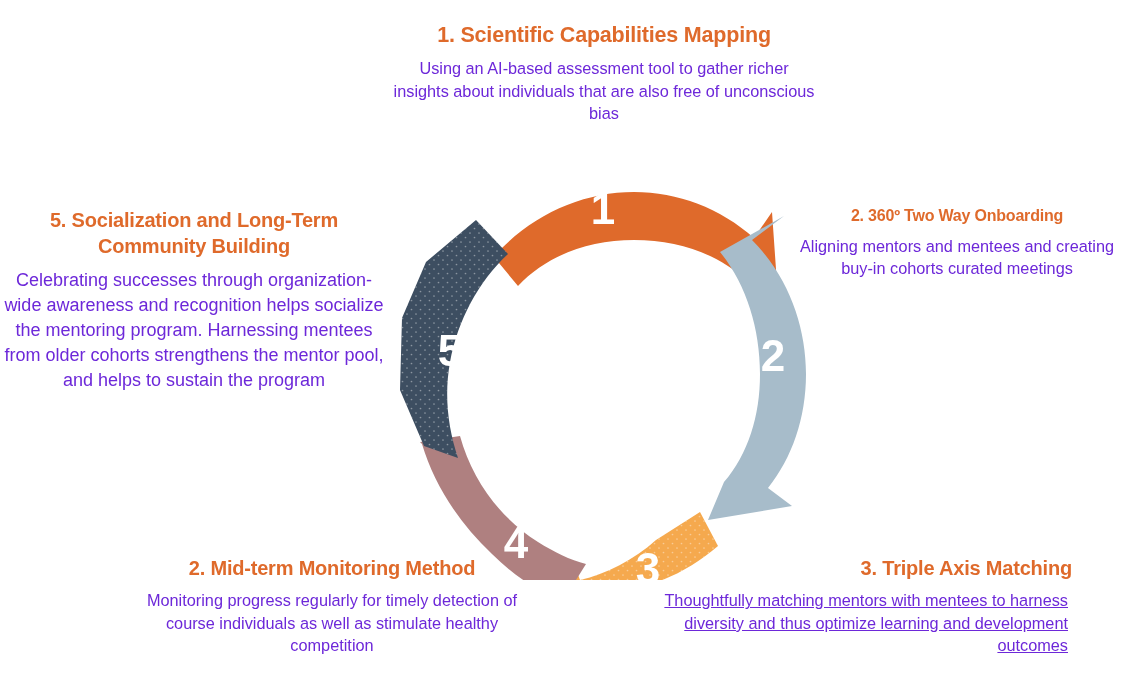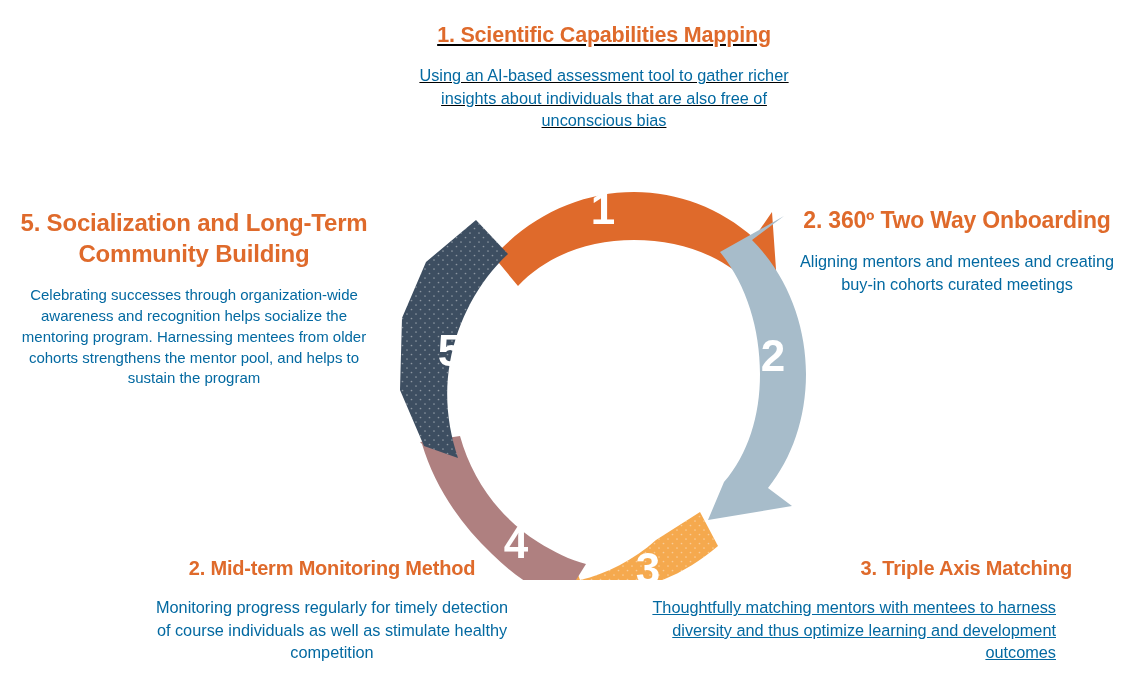--- a/index.html
+++ b/index.html
@@ -16,50 +16,50 @@
 
   .block{position:absolute;}
   .head{
     font-weight:bold;
     color:#DF6A2B;
     letter-spacing:-0.2px;
     line-height:1.22;
     margin:0 0 9px 0;
   }
   .body{
-    color:#0369a1;
+    color:#6d28d9;
     line-height:1.38;
-    margin:16px;
+    margin:4px;
     font-weight:400;
   }
 
   
-  #blk1{left:386px;top:22px;width:436px;text-align:center;text-decoration:underline;}
+  #blk1{left:386px;top:22px;width:436px;text-align:center;}
   #blk1 .head{font-size:21.5px;}
   #blk1 .body{font-size:16.3px;}
 
   
   #blk2{left:782px;top:206px;width:350px;text-align:center;}
-  #blk2 .head{font-size:23px;}
+  #blk2 .head{font-size:16px;}
   #blk2 .body{font-size:16.3px;}
 
   
   #blk3{left:632px;top:556px;width:440px;text-align:right;}
   #blk3 .head{font-size:20px;}
   #blk3 .body{font-size:16.3px;text-decoration:underline;}
 
   
   #blk4{left:132px;top:556px;width:400px;text-align:center;}
   #blk4 .head{font-size:20px;}
   #blk4 .body{font-size:16.3px;}
 
   
   #blk5{left:0px;top:208px;width:388px;text-align:center;}
-  #blk5 .head{font-size:24px;line-height:1.28;}
-  #blk5 .body{font-size:15px;}
+  #blk5 .head{font-size:20px;line-height:1.28;}
+  #blk5 .body{font-size:18px;}
 
   
   #ring{position:absolute;left:378px;top:150px;width:440px;height:430px;}
   #ring svg{display:block;width:440px;height:430px;}
   .seg-num{
     font-family:"Liberation Sans",sans-serif;
     font-weight:bold;
     font-size:44px;
     fill:#ffffff;
     text-anchor:middle;

